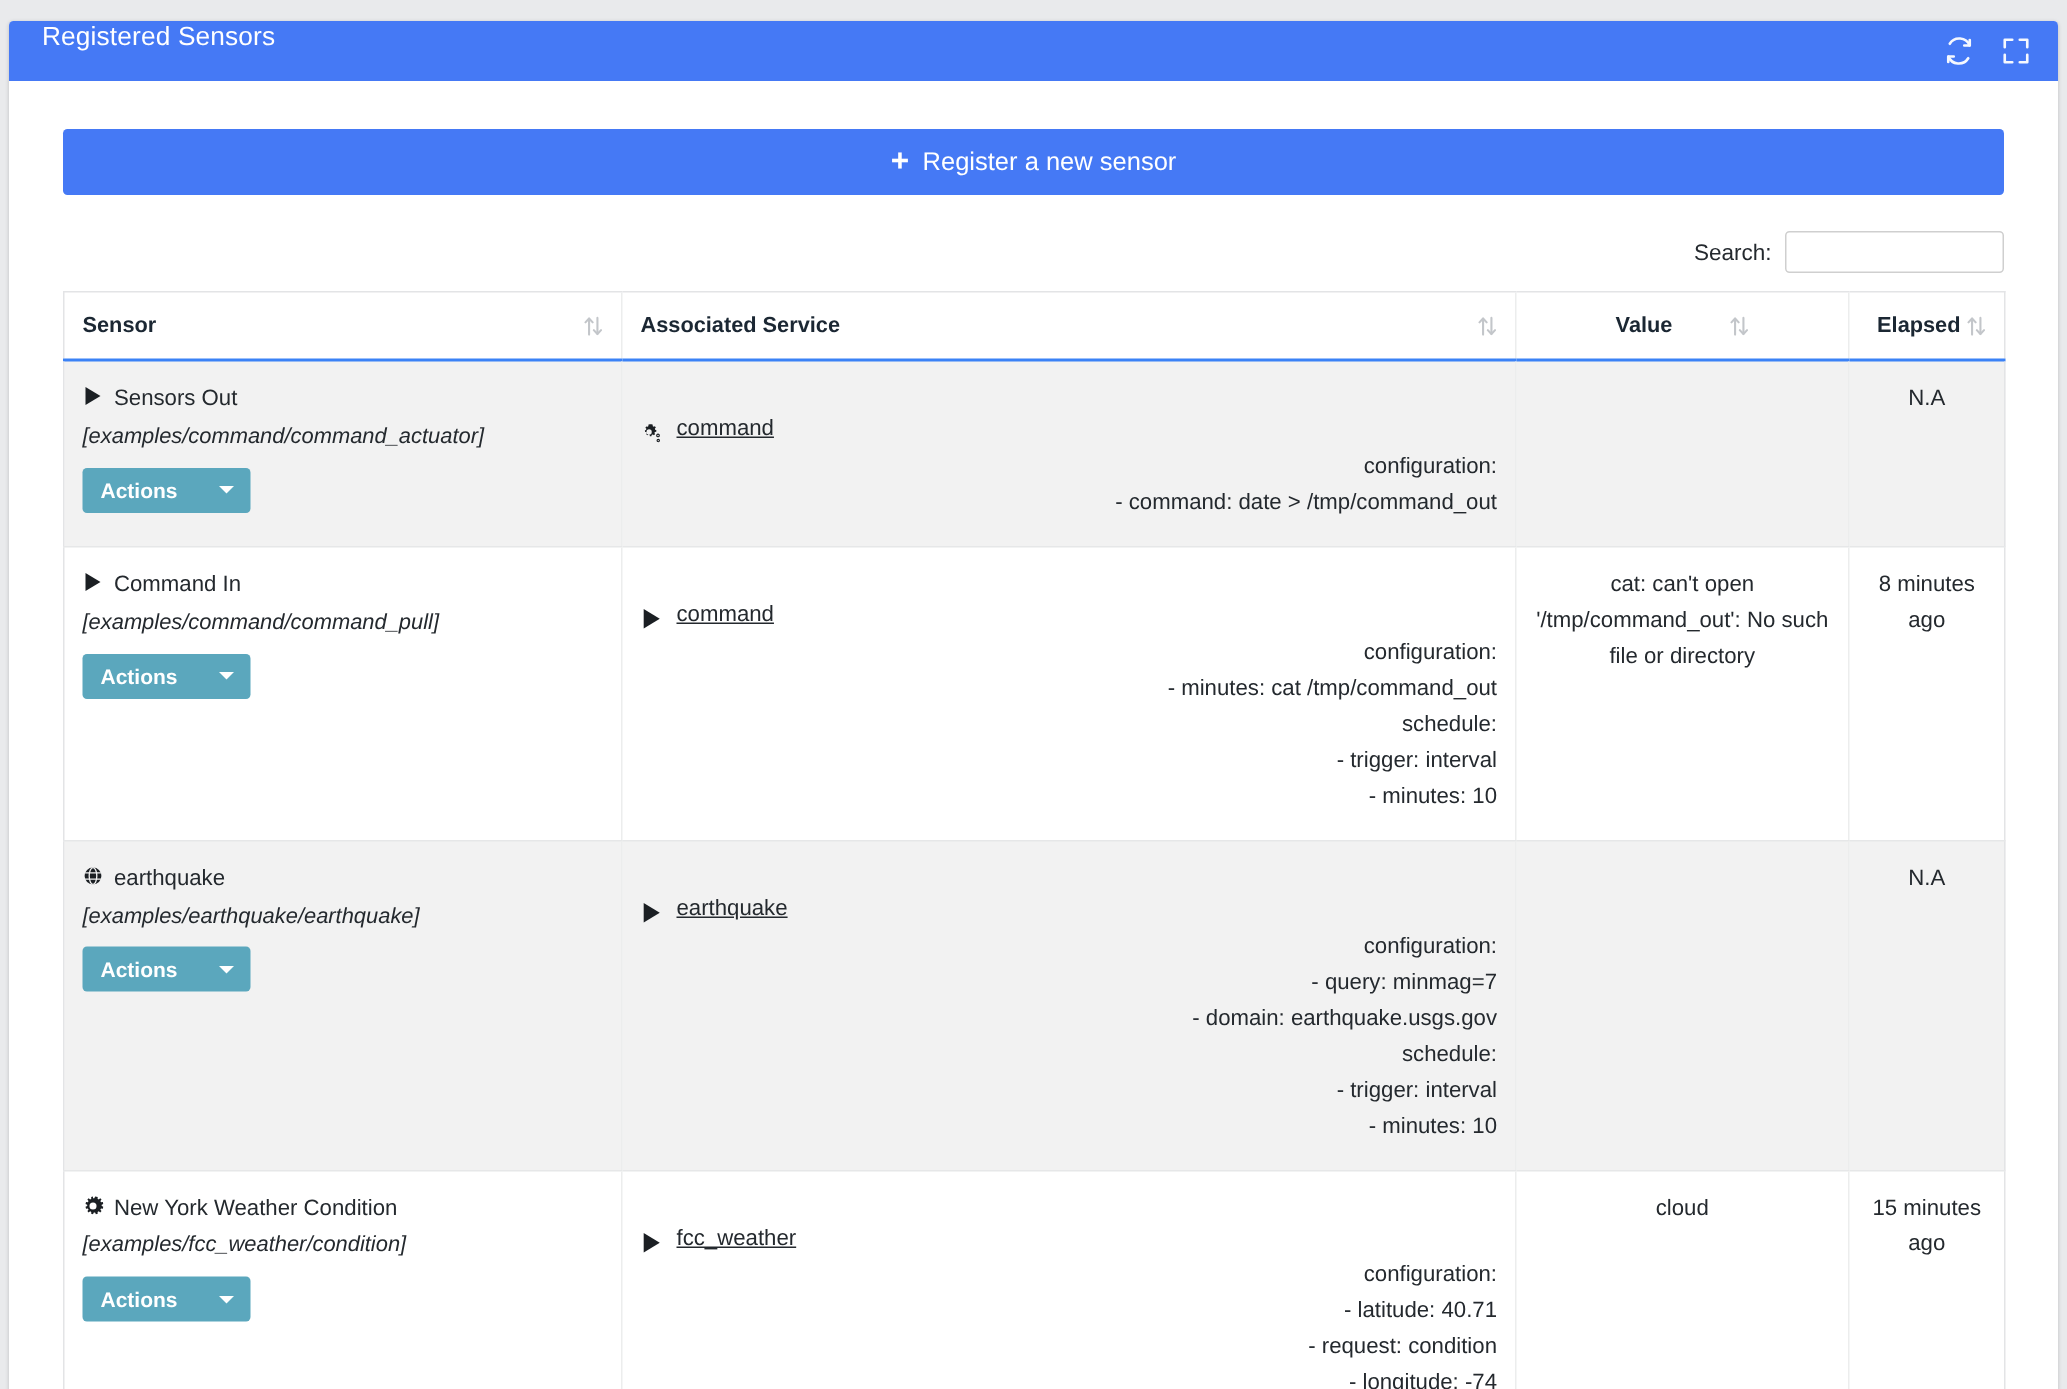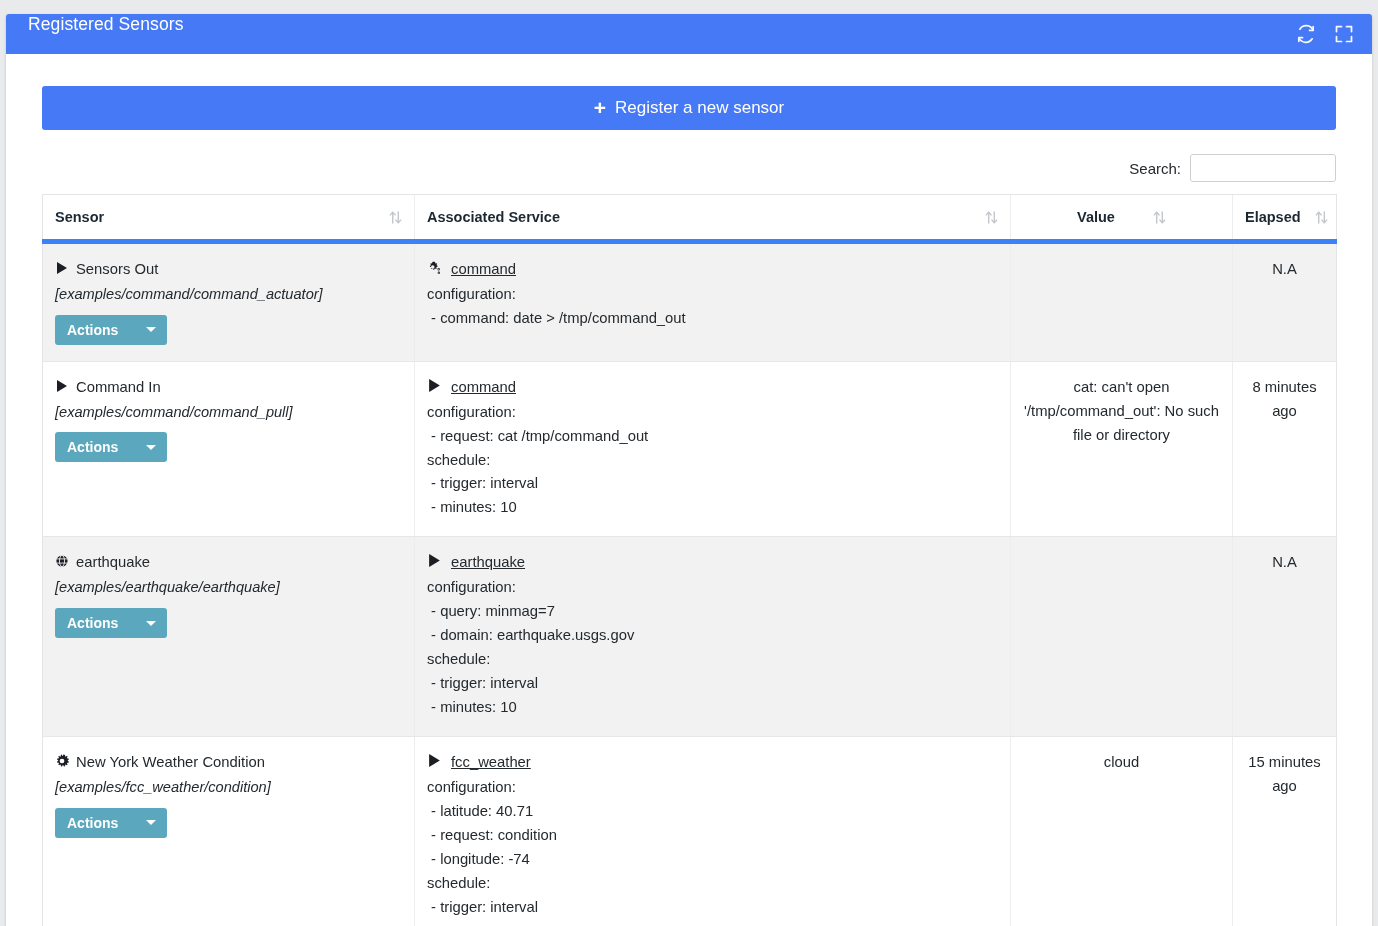--- a/index.html
+++ b/index.html
@@ -118,40 +118,40 @@
   }
 
   
   table.sensors {
     width: 100%;
     border-collapse: collapse;
     table-layout: fixed;
   }
   table.sensors thead th {
     border-top: 1px solid #e3e4e6;
-    border-bottom: 5px solid #3b82f6;
+    border-bottom: 2px solid #3b82f6;
     border-left: 1px solid #eceded;
     padding: 14px 12px;
     font-size: 14.5px;
     font-weight: bold;
     color: #1b2733;
     vertical-align: middle;
     background: #fff;
     white-space: nowrap;
   }
   table.sensors thead th:first-child { border-left: 1px solid #e3e4e6; }
   table.sensors thead th:last-child  { border-right: 1px solid #e3e4e6; }
 
   .th-inner {
     display: flex;
     align-items: center;
   }
   .th-inner.left { justify-content: space-between; }
   .th-inner.center { justify-content: center; gap: 38px; }
-  .th-inner.tight { justify-content: space-between; gap: 14px; }
+  .th-inner.tight { justify-content: flex-end; gap: 4px; }
 
   .sort-icon {
     display: inline-block;
     width: 13px;
     height: 15px;
     color: #c3c6ca;
     flex: none;
     cursor: pointer;
   }
   .sort-icon svg { width: 100%; height: 100%; display: block; }
@@ -215,40 +215,41 @@
     width: 0; height: 0;
     border-left: 5px solid transparent;
     border-right: 5px solid transparent;
     border-top: 5px solid #ffffff;
     display: inline-block;
   }
 
   
   .svc-head {
     display: flex;
-    align-items: flex-start;
+    align-items: center;
     gap: 9px;
     margin-bottom: 1px;
+    margin-top: 20px;
   }
   .svc-icon {
     flex: none;
     width: 15px;
     height: 15px;
     color: #1b1f23;
     position: relative;
     top: 2px;
   }
   .svc-icon svg { width: 100%; height: 100%; display: block; }
   .svc-link {
     color: #24292e;
     text-decoration: underline;
     font-size: 14.8px;
     cursor: pointer;
   }
-  .cfg-line { white-space: pre; font-size: 14.8px; color: #24292e; }
+  .cfg-line { white-space: pre; font-size: 14.8px; color: #24292e; text-align: right; }
 
   
   .cell-center { text-align: center; }
 
   .col-sensor  { width: 372px; }
   .col-service { width: 596px; }
   .col-value   { width: 222px; }
   .col-elapsed { width: 104px; }
 </style>
 </head>
@@ -409,21 +410,21 @@
             <td>
               <div class="svc-head">
                 <span class="svc-icon">
                   <svg viewBox="0 0 14 14">
                       <polygon points="2,1 12,7 2,13" fill="currentColor"></polygon>
                     </svg>
                 </span>
                 <span class="svc-link">command</span>
               </div>
               <div class="cfg-line">configuration:</div>
-              <div class="cfg-line"> - request: cat /tmp/command_out</div>
+              <div class="cfg-line"> - minutes: cat /tmp/command_out</div>
               <div class="cfg-line">schedule:</div>
               <div class="cfg-line"> - trigger: interval</div>
               <div class="cfg-line"> - minutes: 10</div>
             </td>
             <td class="cell-center">cat: can't open '/tmp/command_out': No such file or directory</td>
             <td class="cell-center">8 minutes ago</td>
           </tr>
 
           <tr class="rowodd">
             <td>

